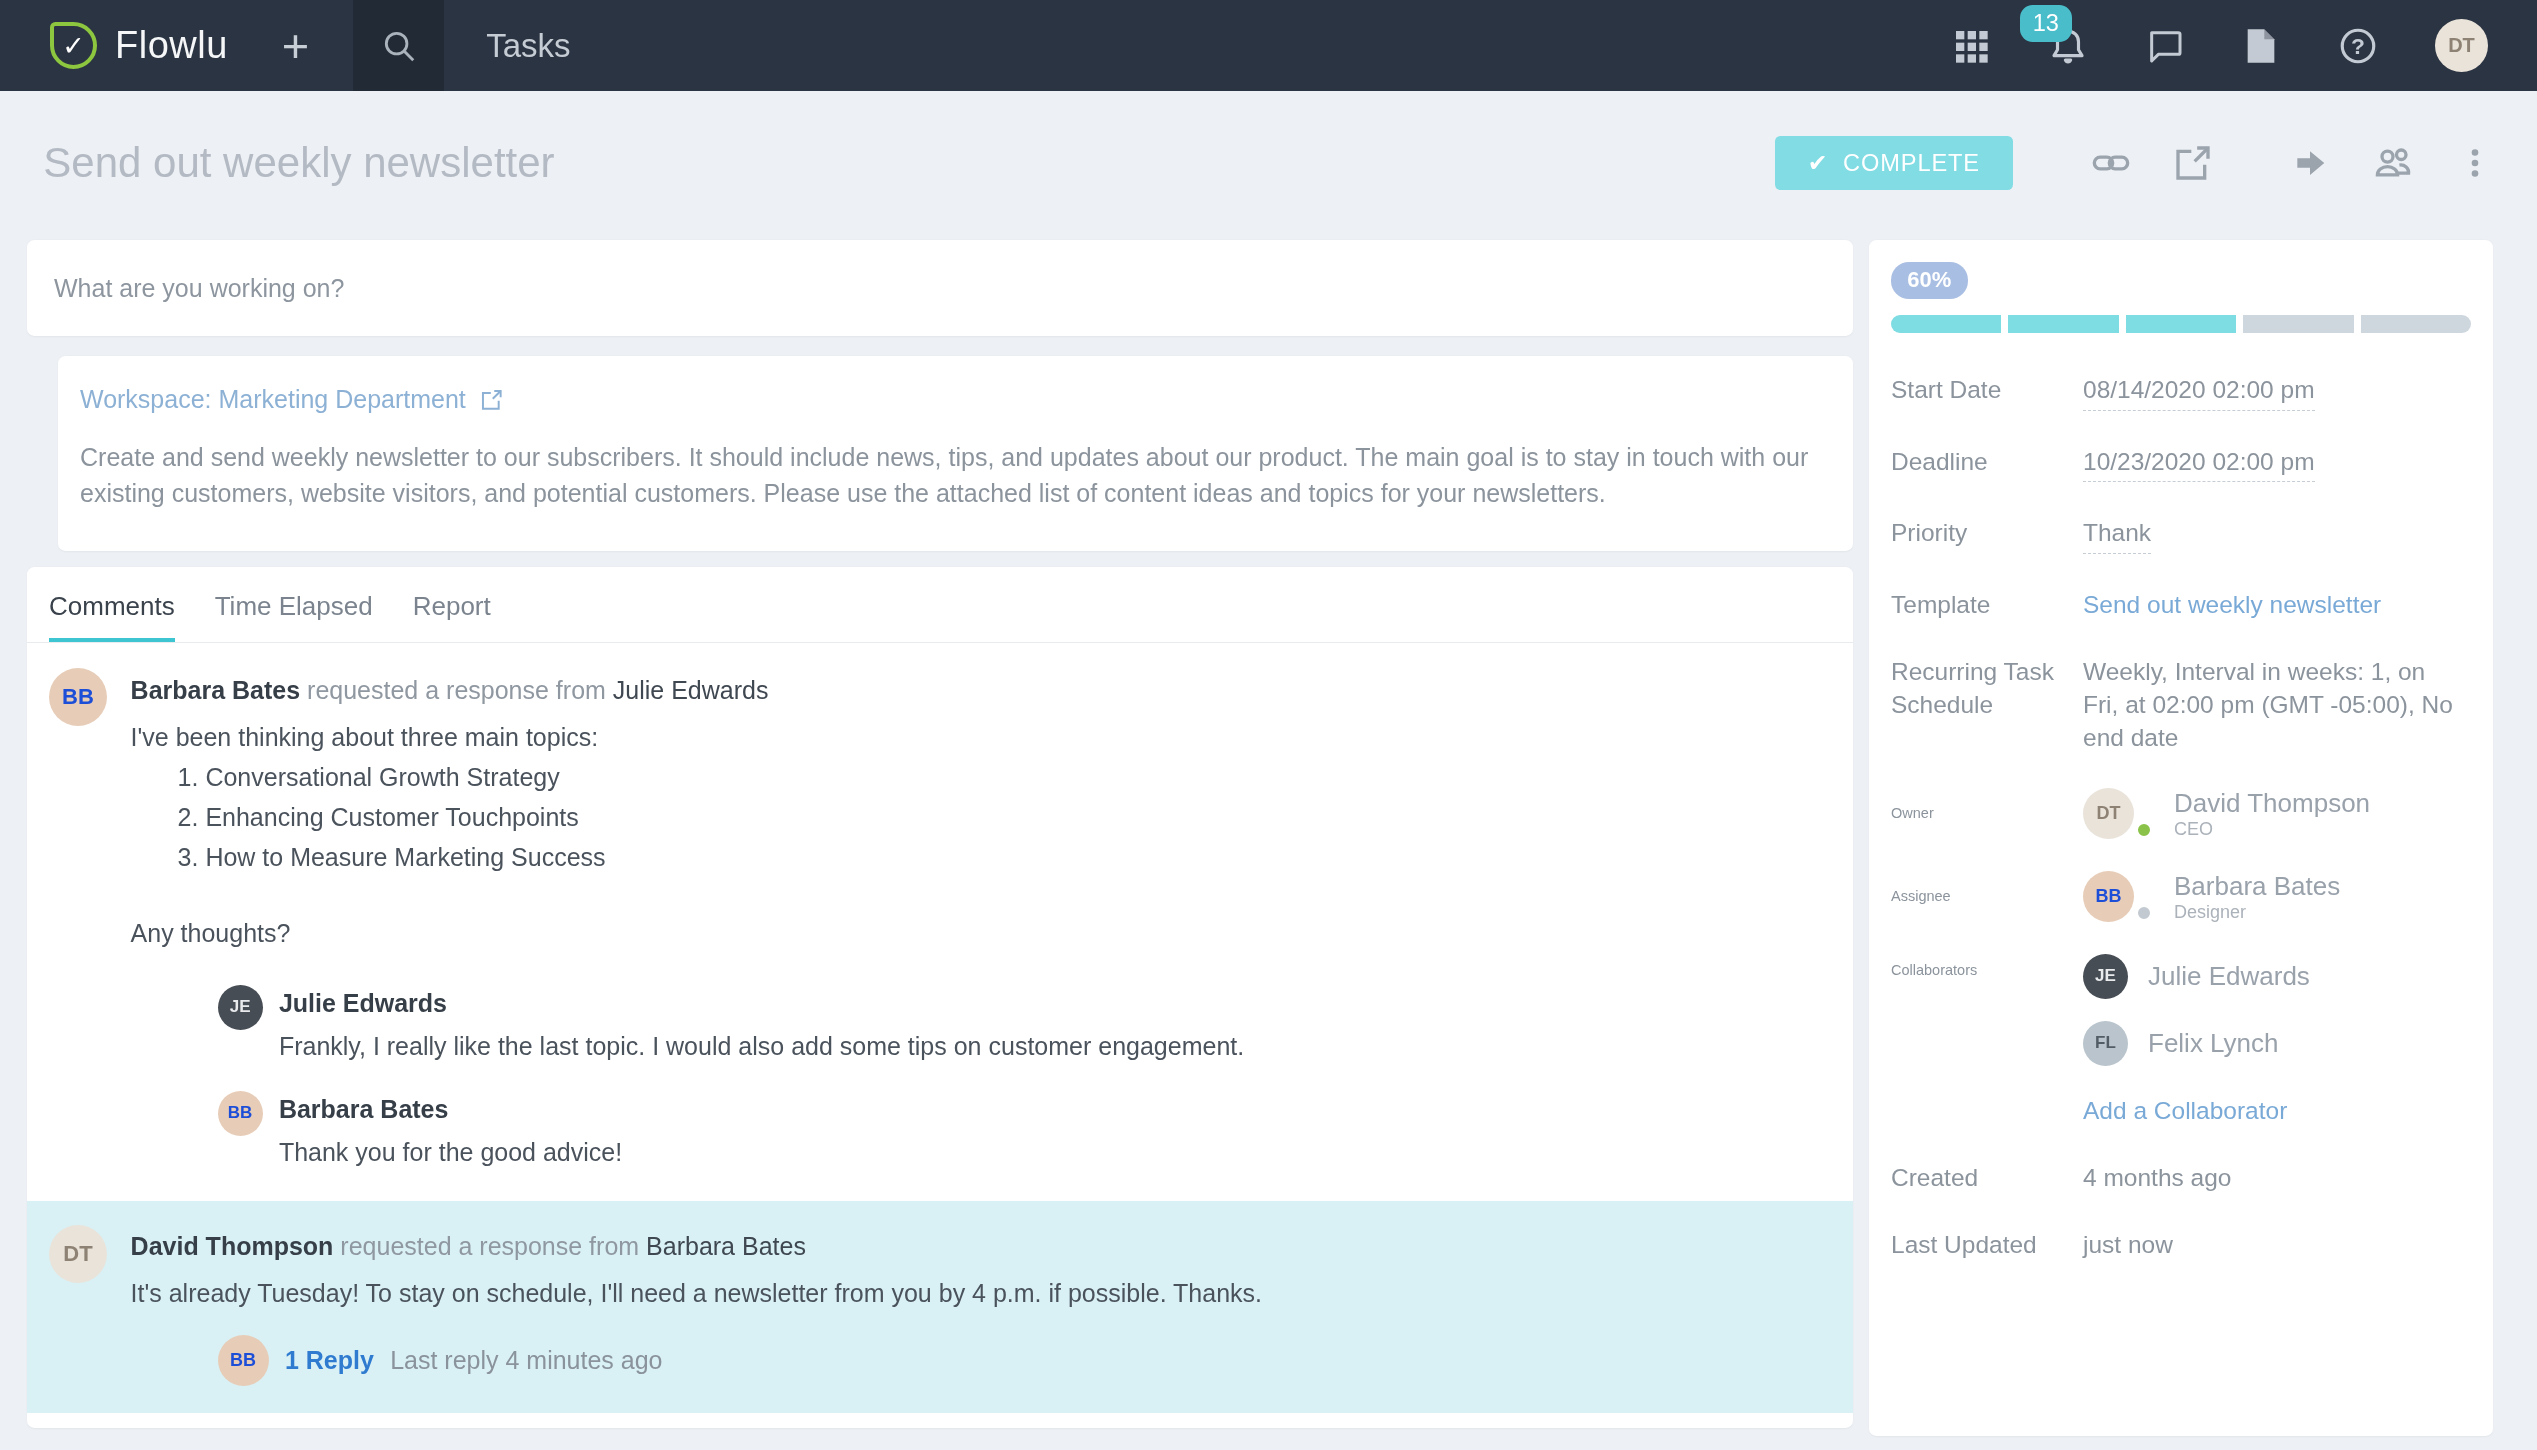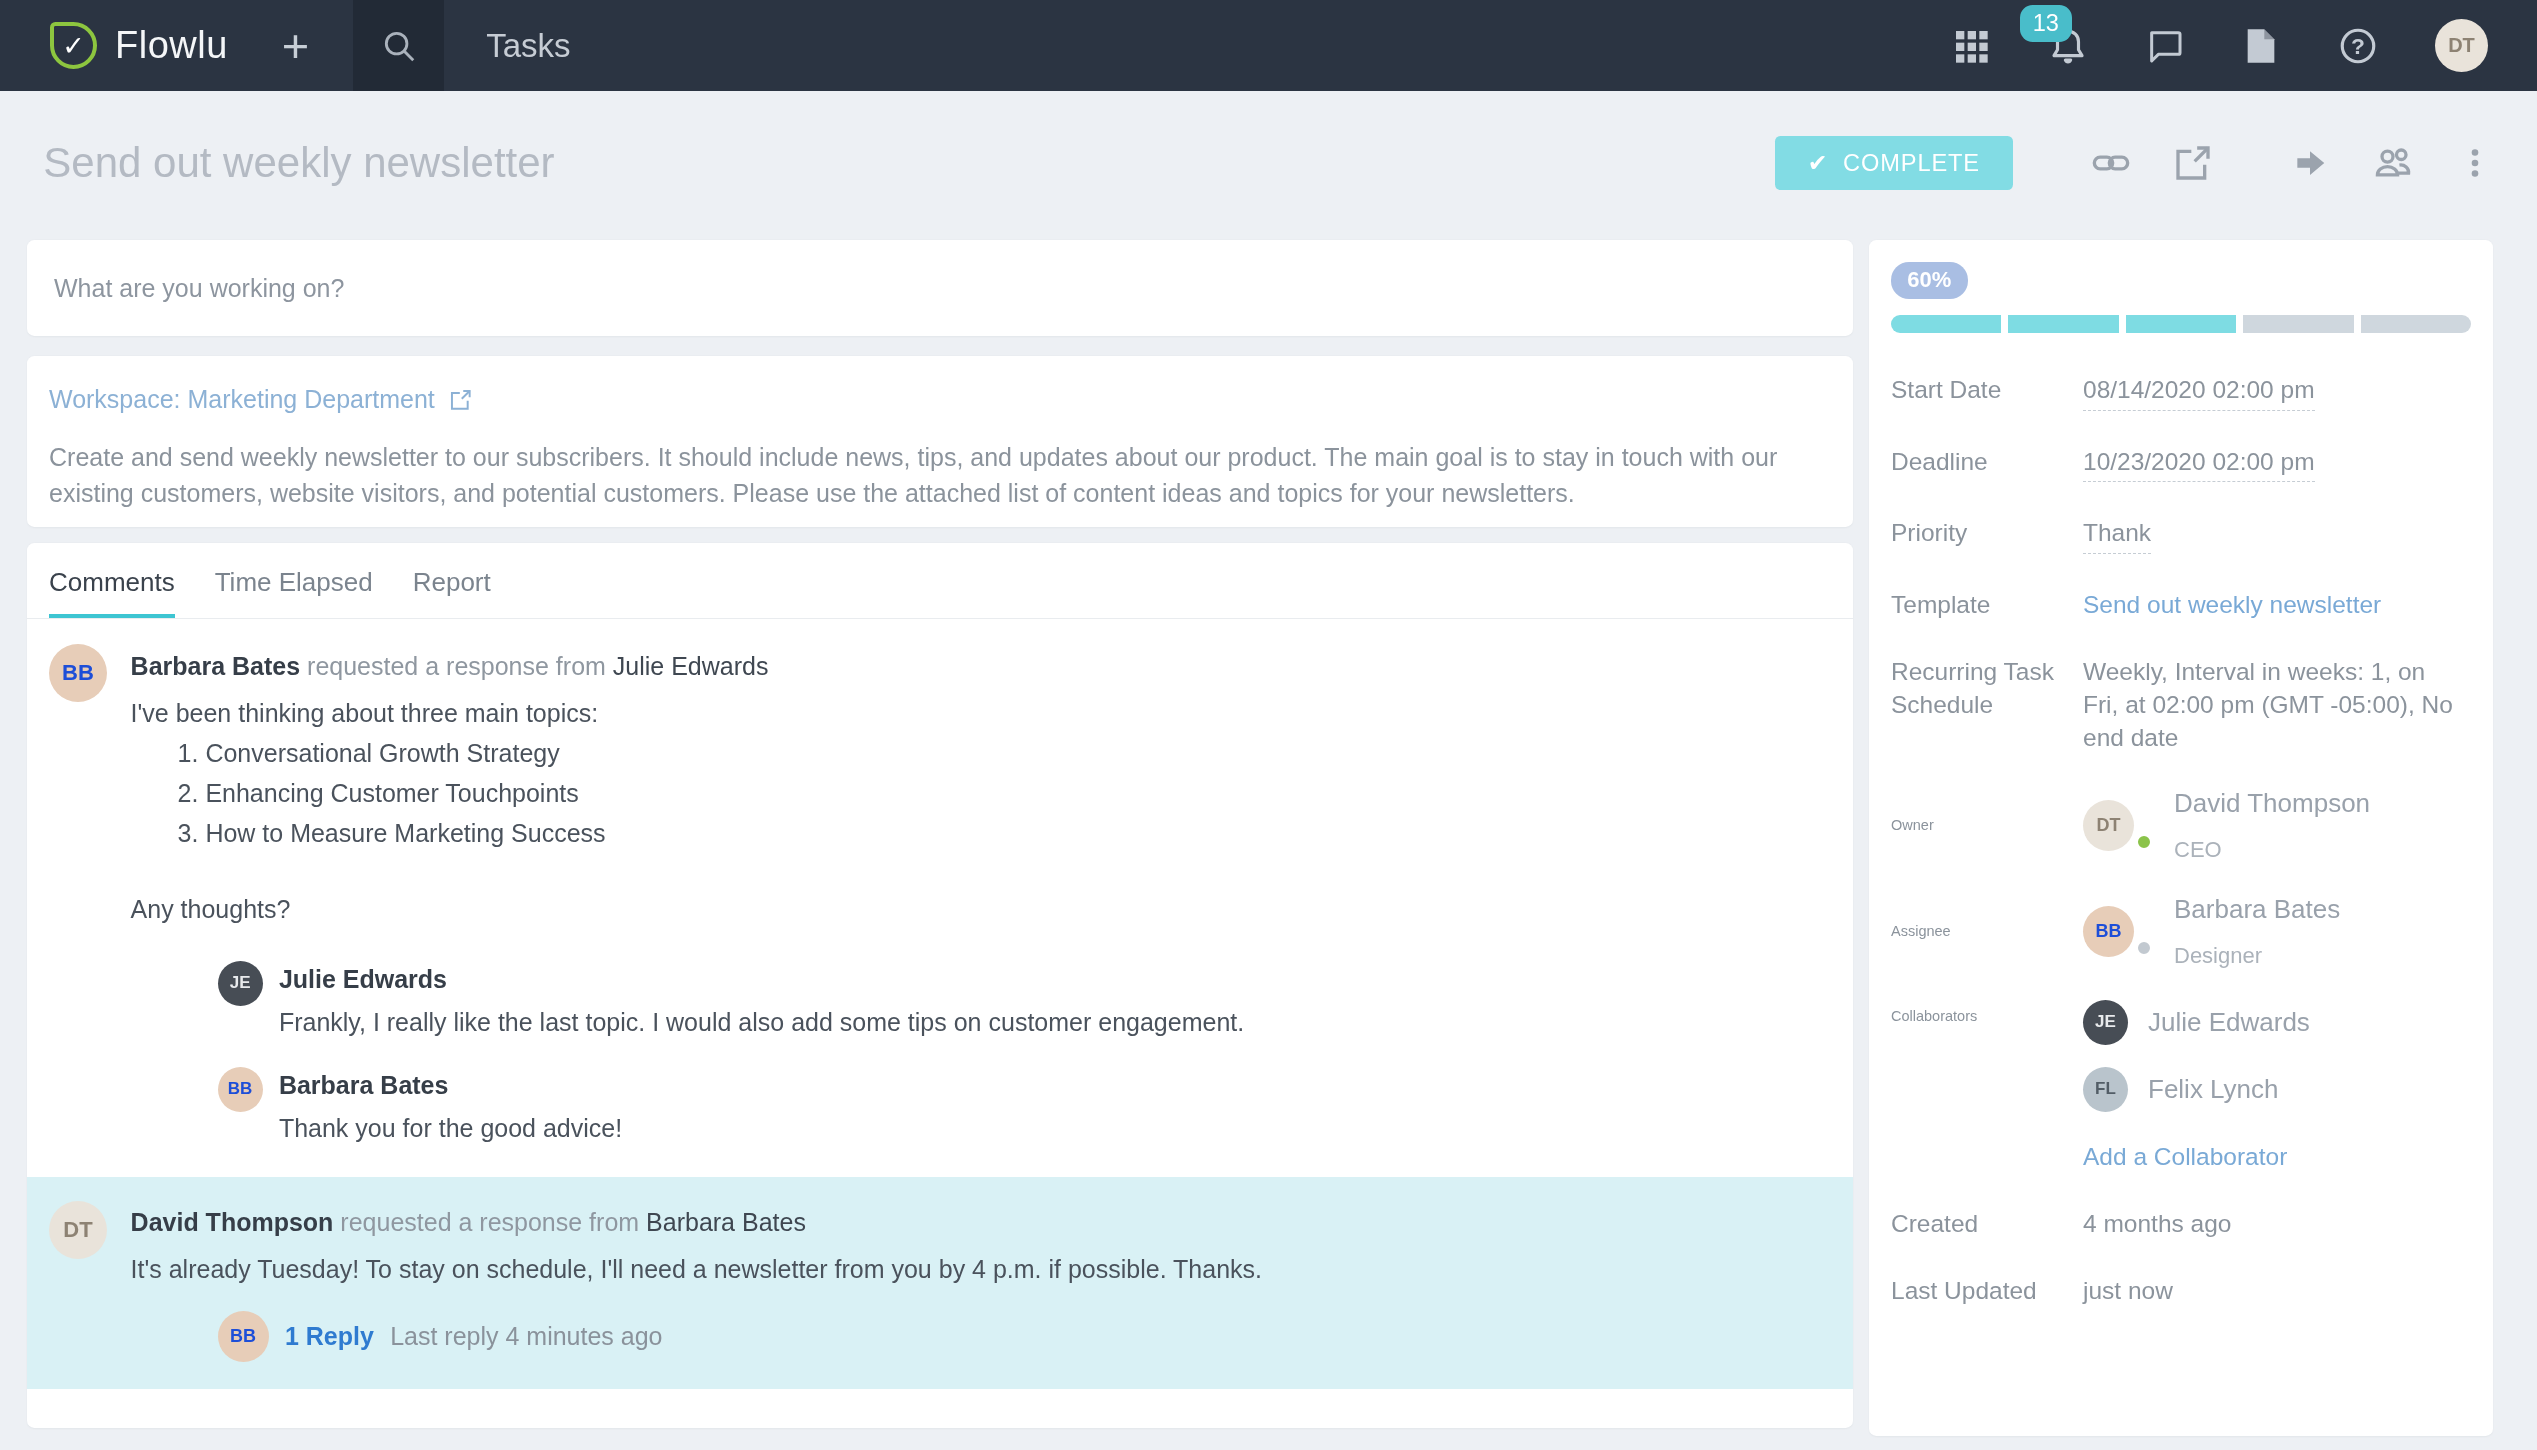--- a/index.html
+++ b/index.html
@@ -34,21 +34,21 @@
 
   
   .timer-card { height:96px; display:flex; align-items:center; padding:0 100px 0 27px; gap:27px; }
   .timer-input { flex:1; border:none; outline:none; font-size:25px; font-family:inherit; color:#5a626c; }
   .timer-input::placeholder { color:#8d959f; }
   .timer-right { display:flex; align-items:center; gap:25px; }
   .timer-time { font-size:28px; color:#6b7783; white-space:nowrap; }
   .play-btn { width:76px; height:76px; border-radius:50%; border:2.7px solid #7fdbe4; display:flex; align-items:center; justify-content:center; cursor:pointer; margin-left:14.5px; background:#fff; }
 
   
-  .desc-card { margin-top:20px; padding:29px 22px 16px; }
+  .desc-card { margin-top:20px; padding:29px 22px 40px;margin-left:31px; }
   .workspace-link { color:#8cb1d5; font-size:25px; display:inline-flex; align-items:center; gap:14.5px; cursor:pointer; }
   .desc-text { margin-top:25px; font-size:25px; line-height:36px; color:#8b939c; max-width:1781px; }
 
   
   .comments-card { margin-top:16.3px; flex:1; display:flex; flex-direction:column; overflow:hidden; }
   .tabs { display:flex; gap:40px; padding:23.6px 22px 0; border-bottom:1.8px solid #e9ecef; }
   .tab { font-size:26px; color:#7b848e; padding-bottom:16.3px; cursor:pointer; border-bottom:4.5px solid transparent; }
   .tab.active { color:#3a424c; border-bottom-color:#3dc5d2; }
   .threads { padding:25px 22px 0; }
   .comment { display:flex; gap:23.6px; }
@@ -89,21 +89,21 @@
   .seg.fill { background:#7edce3; }
   .fields { margin-top:40px; }
   .f-row { display:flex; margin-bottom:34px; font-size:24.5px; }
   .f-label { width:192px; color:#8b939c; flex:none; line-height:33px; }
   .f-value { color:#8b939c; line-height:33px; }
   .dashed { border-bottom:1.8px dashed #c6cdd4; padding-bottom:3.6px; cursor:pointer; }
   .f-link { color:#79a9d6; cursor:pointer; }
   .person-row { display:flex; align-items:center; margin-bottom:31px; }
   .person { display:flex; align-items:center; gap:20px; }
   .p-name { color:#99a1ab; font-size:26px; }
-  .p-role { color:#abb2ba; font-size:22px; margin-top:18px; }
+  .p-role { color:#abb2ba; font-size:18px; margin-top:0; }
   .status-dot { position:absolute; width:16.3px; height:16.3px; border-radius:50%; right:-1.8px; bottom:-1.8px; border:2.7px solid #fff; }
   .dot-on { background:#8bc34a; }
   .dot-off { background:#c2c9d0; }
   .collab-list { display:flex; flex-direction:column; gap:22px; }
   .add-collab { margin-left:192px; margin-bottom:36px; font-size:24.5px; }
 </style>
 </head>
 <body>
 
 <div class="navbar">

